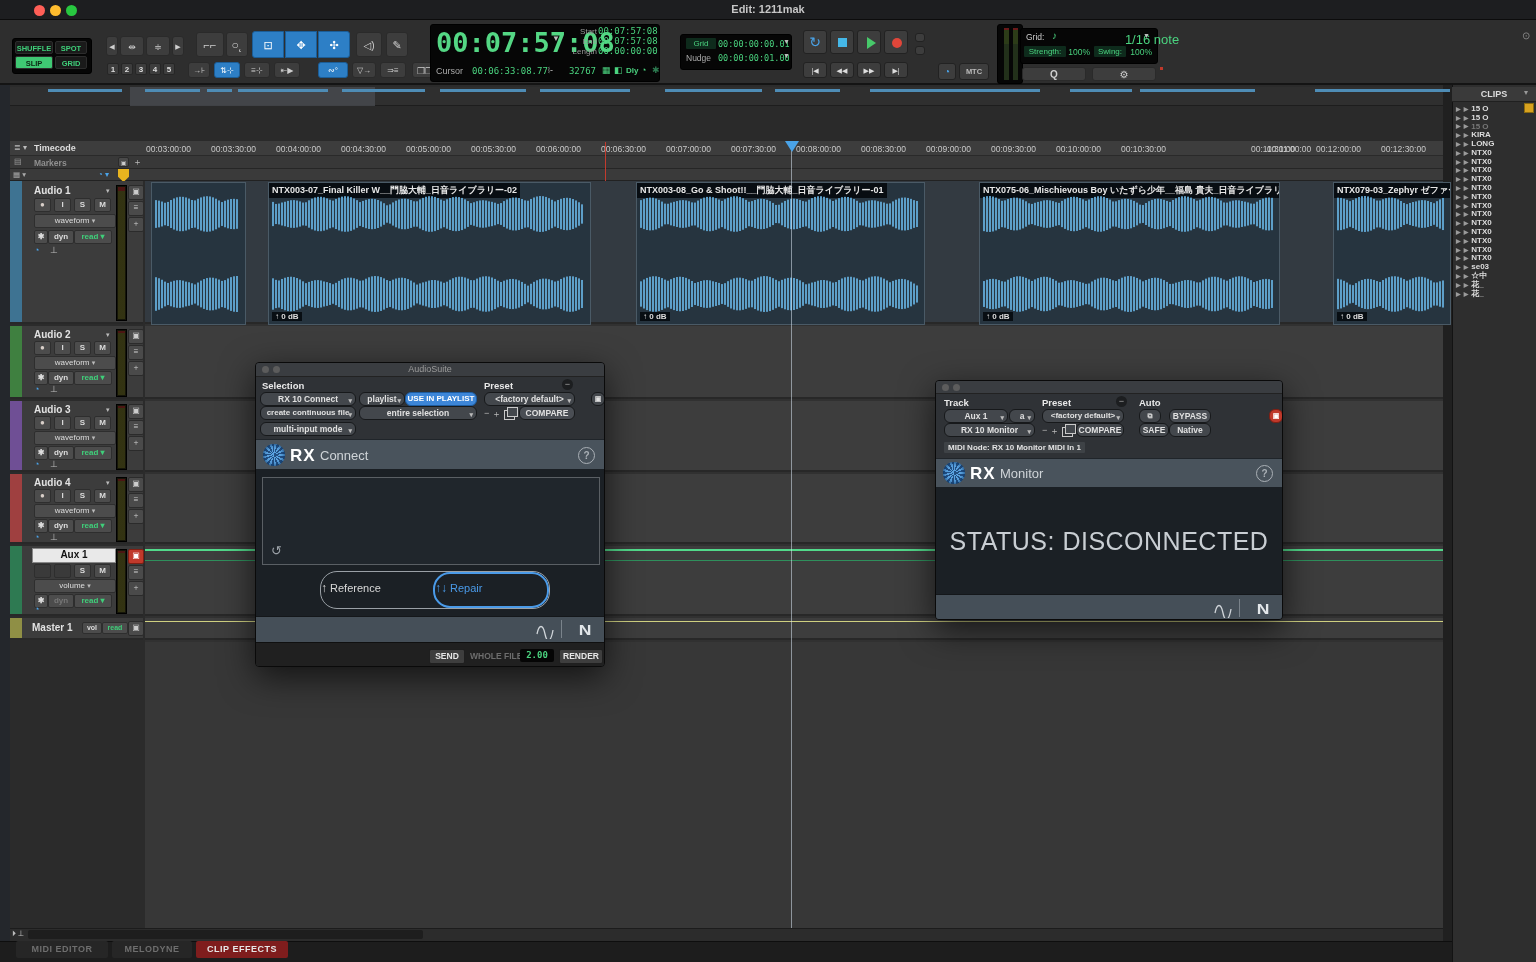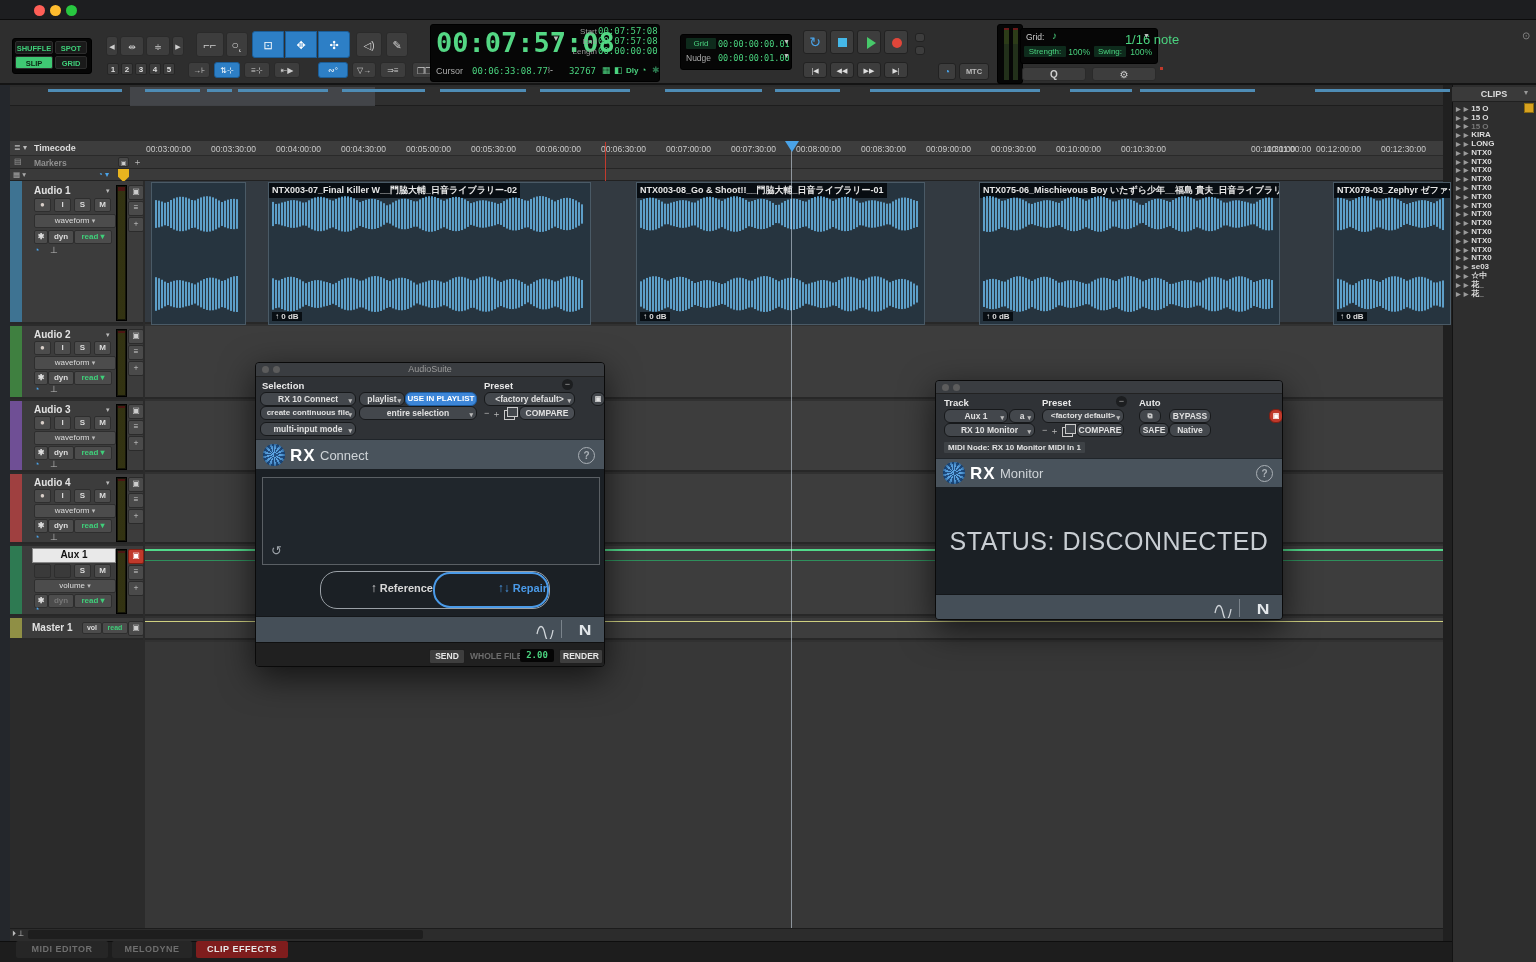--- a/index.html
+++ b/index.html
@@ -54,37 +54,38 @@
   .rx-label{position:absolute;font-size:9.5px;font-weight:bold;color:#e8e8e8;}
   .rx-brand{position:absolute;left:0;right:0;background:#49535c;border-top:1px solid #20252a;border-bottom:1px solid #14171a;}
   .rx-logo{position:absolute;width:22px;height:22px;border-radius:50%;background:repeating-conic-gradient(#5aa2e0 0 14deg,#234f82 14deg 28deg);box-shadow:inset 0 0 4px #06305e;}
   .rx-rx{position:absolute;font-size:17px;font-weight:bold;color:#fff;letter-spacing:1px;}
   .rx-name{position:absolute;font-size:13px;color:#cfd4d8;}
   .help-circle{position:absolute;width:15px;height:15px;border:1.5px solid #aab0b6;border-radius:50%;color:#aab0b6;font-size:10px;font-weight:bold;text-align:center;line-height:15px;}
   .rx-body{position:absolute;left:0;right:0;background:#1b2025;}
   .rx-footer{position:absolute;left:0;right:0;background:#454f58;border-top:1px solid #14171a;}
   .ni-logo{position:absolute;font-size:14px;font-weight:bold;color:#e3e7ea;transform:scaleX(1.25);}
   .pill{position:absolute;display:flex;border:1px solid #9aa0a6;border-radius:17px;overflow:hidden;}
-  .pill .half{width:112px;height:32px;font-size:11px;font-weight:bold;color:#d8d8d8;text-align:right;line-height:32px;}
+  .pill .half{width:112px;height:32px;font-size:11px;font-weight:normal;color:#d8d8d8;text-align:left;line-height:32px;}
   .pill .half.sel{color:#4a9ae8;border:2px solid #4a9ae8;border-radius:17px;line-height:28px;}
   .btn-dark{background:#3e3e3e;border:1px solid #1f1f1f;border-radius:2px;color:#e6e6e6;font-size:8.5px;font-weight:bold;text-align:center;}
   .copyicon{position:absolute;width:9px;height:8px;border:1px solid #c9c9c9;}
   .copyicon:after{content:"";position:absolute;left:2px;top:-4px;width:9px;height:8px;border:1px solid #c9c9c9;background:#43474c;}
   .tab{position:absolute;top:941px;height:17px;font-size:9px;font-weight:bold;text-align:center;line-height:17px;letter-spacing:.5px;border-radius:2px;}
   .shield{width:11px;height:13px;background:#e8b41f;clip-path:polygon(0 0,100% 0,100% 60%,50% 100%,0 60%);}
 </style>
 </head>
 <body>
 
 <div id="app">
 
   <div class="abs titlebar"></div>
   <span class="abs tdot" style="left:34px;background:#ff5f57"></span>
   <span class="abs tdot" style="left:50px;background:#febc2e"></span>
   <span class="abs tdot" style="left:66px;background:#28c840"></span>
+  <div class="abs title-text">Edit: 1211mak</div>
 
   <div class="abs toolbar"></div>
 
   <div class="abs panel-black" style="left:12px;top:38px;width:80px;height:36px"></div>
   <div class="abs mode-btn" style="left:15px;top:41px;width:38px;height:13px">SHUFFLE</div>
   <div class="abs mode-btn" style="left:55px;top:41px;width:32px;height:13px">SPOT</div>
   <div class="abs mode-btn active" style="left:15px;top:56px;width:38px;height:13px">SLIP</div>
   <div class="abs mode-btn" style="left:55px;top:56px;width:32px;height:13px">GRID</div>
 
   <div class="abs tool-btn" style="left:106px;top:36px;width:12px;height:20px;font-size:7px;line-height:20px">◀</div>

